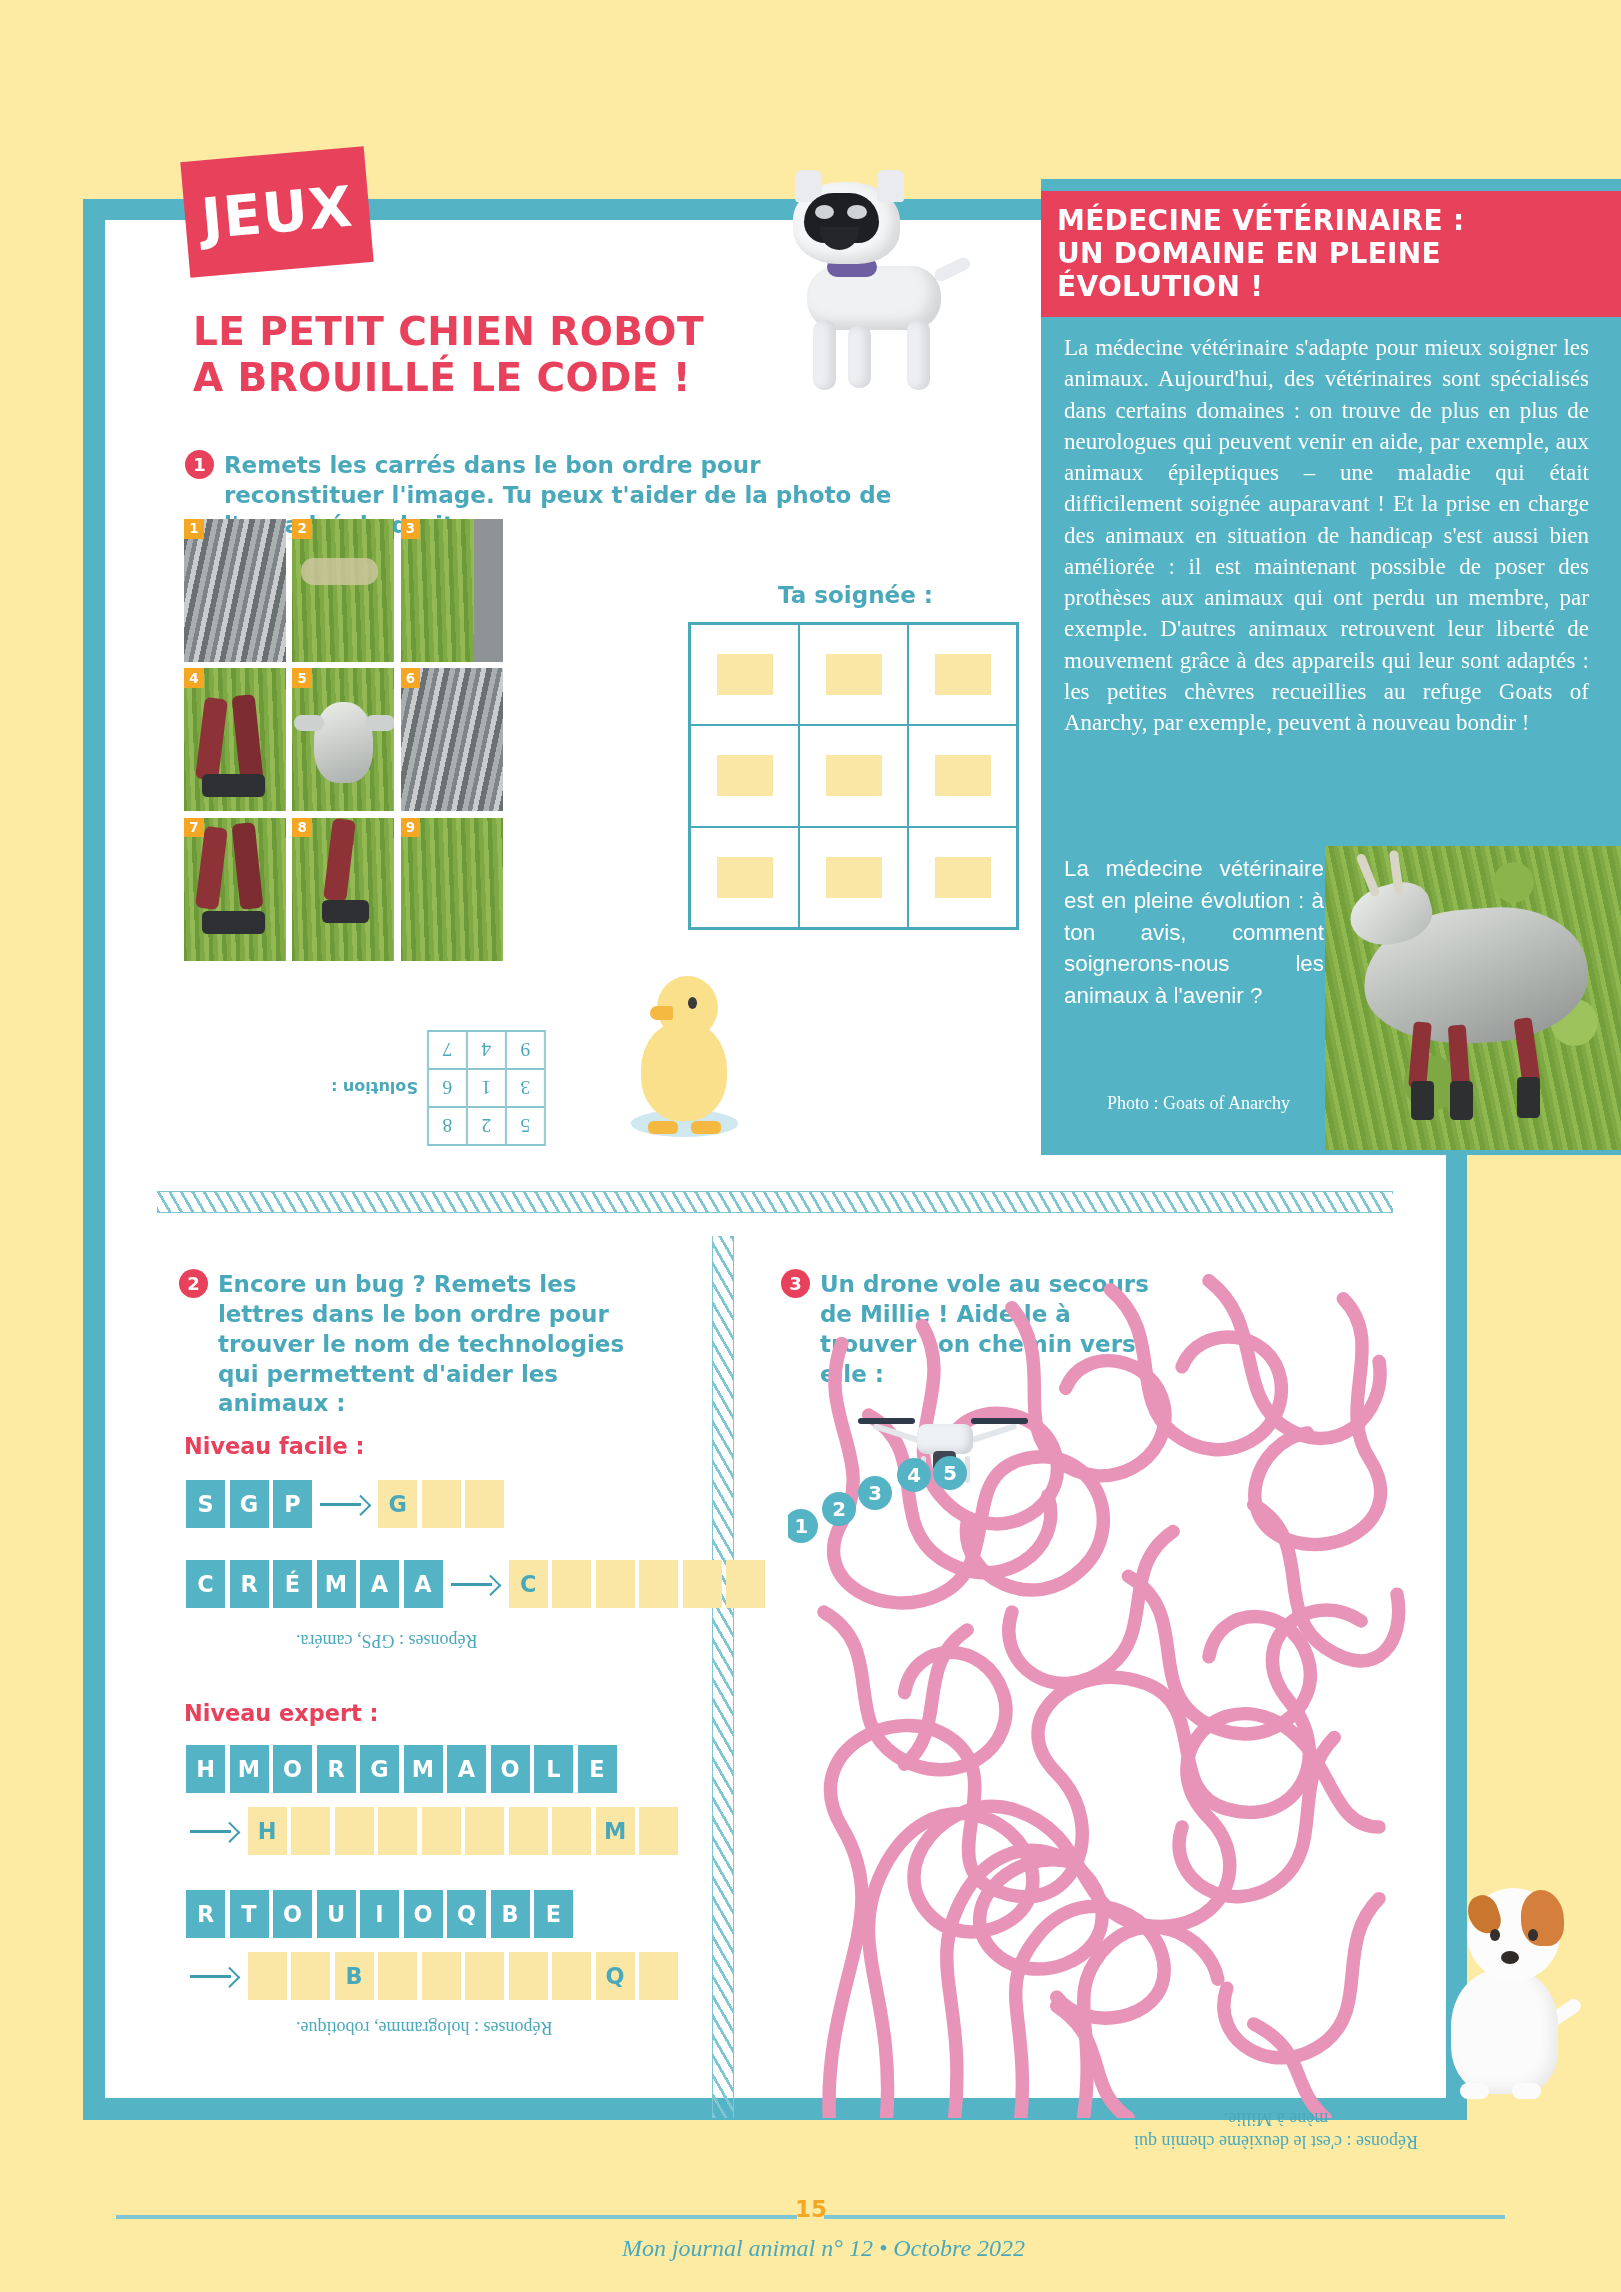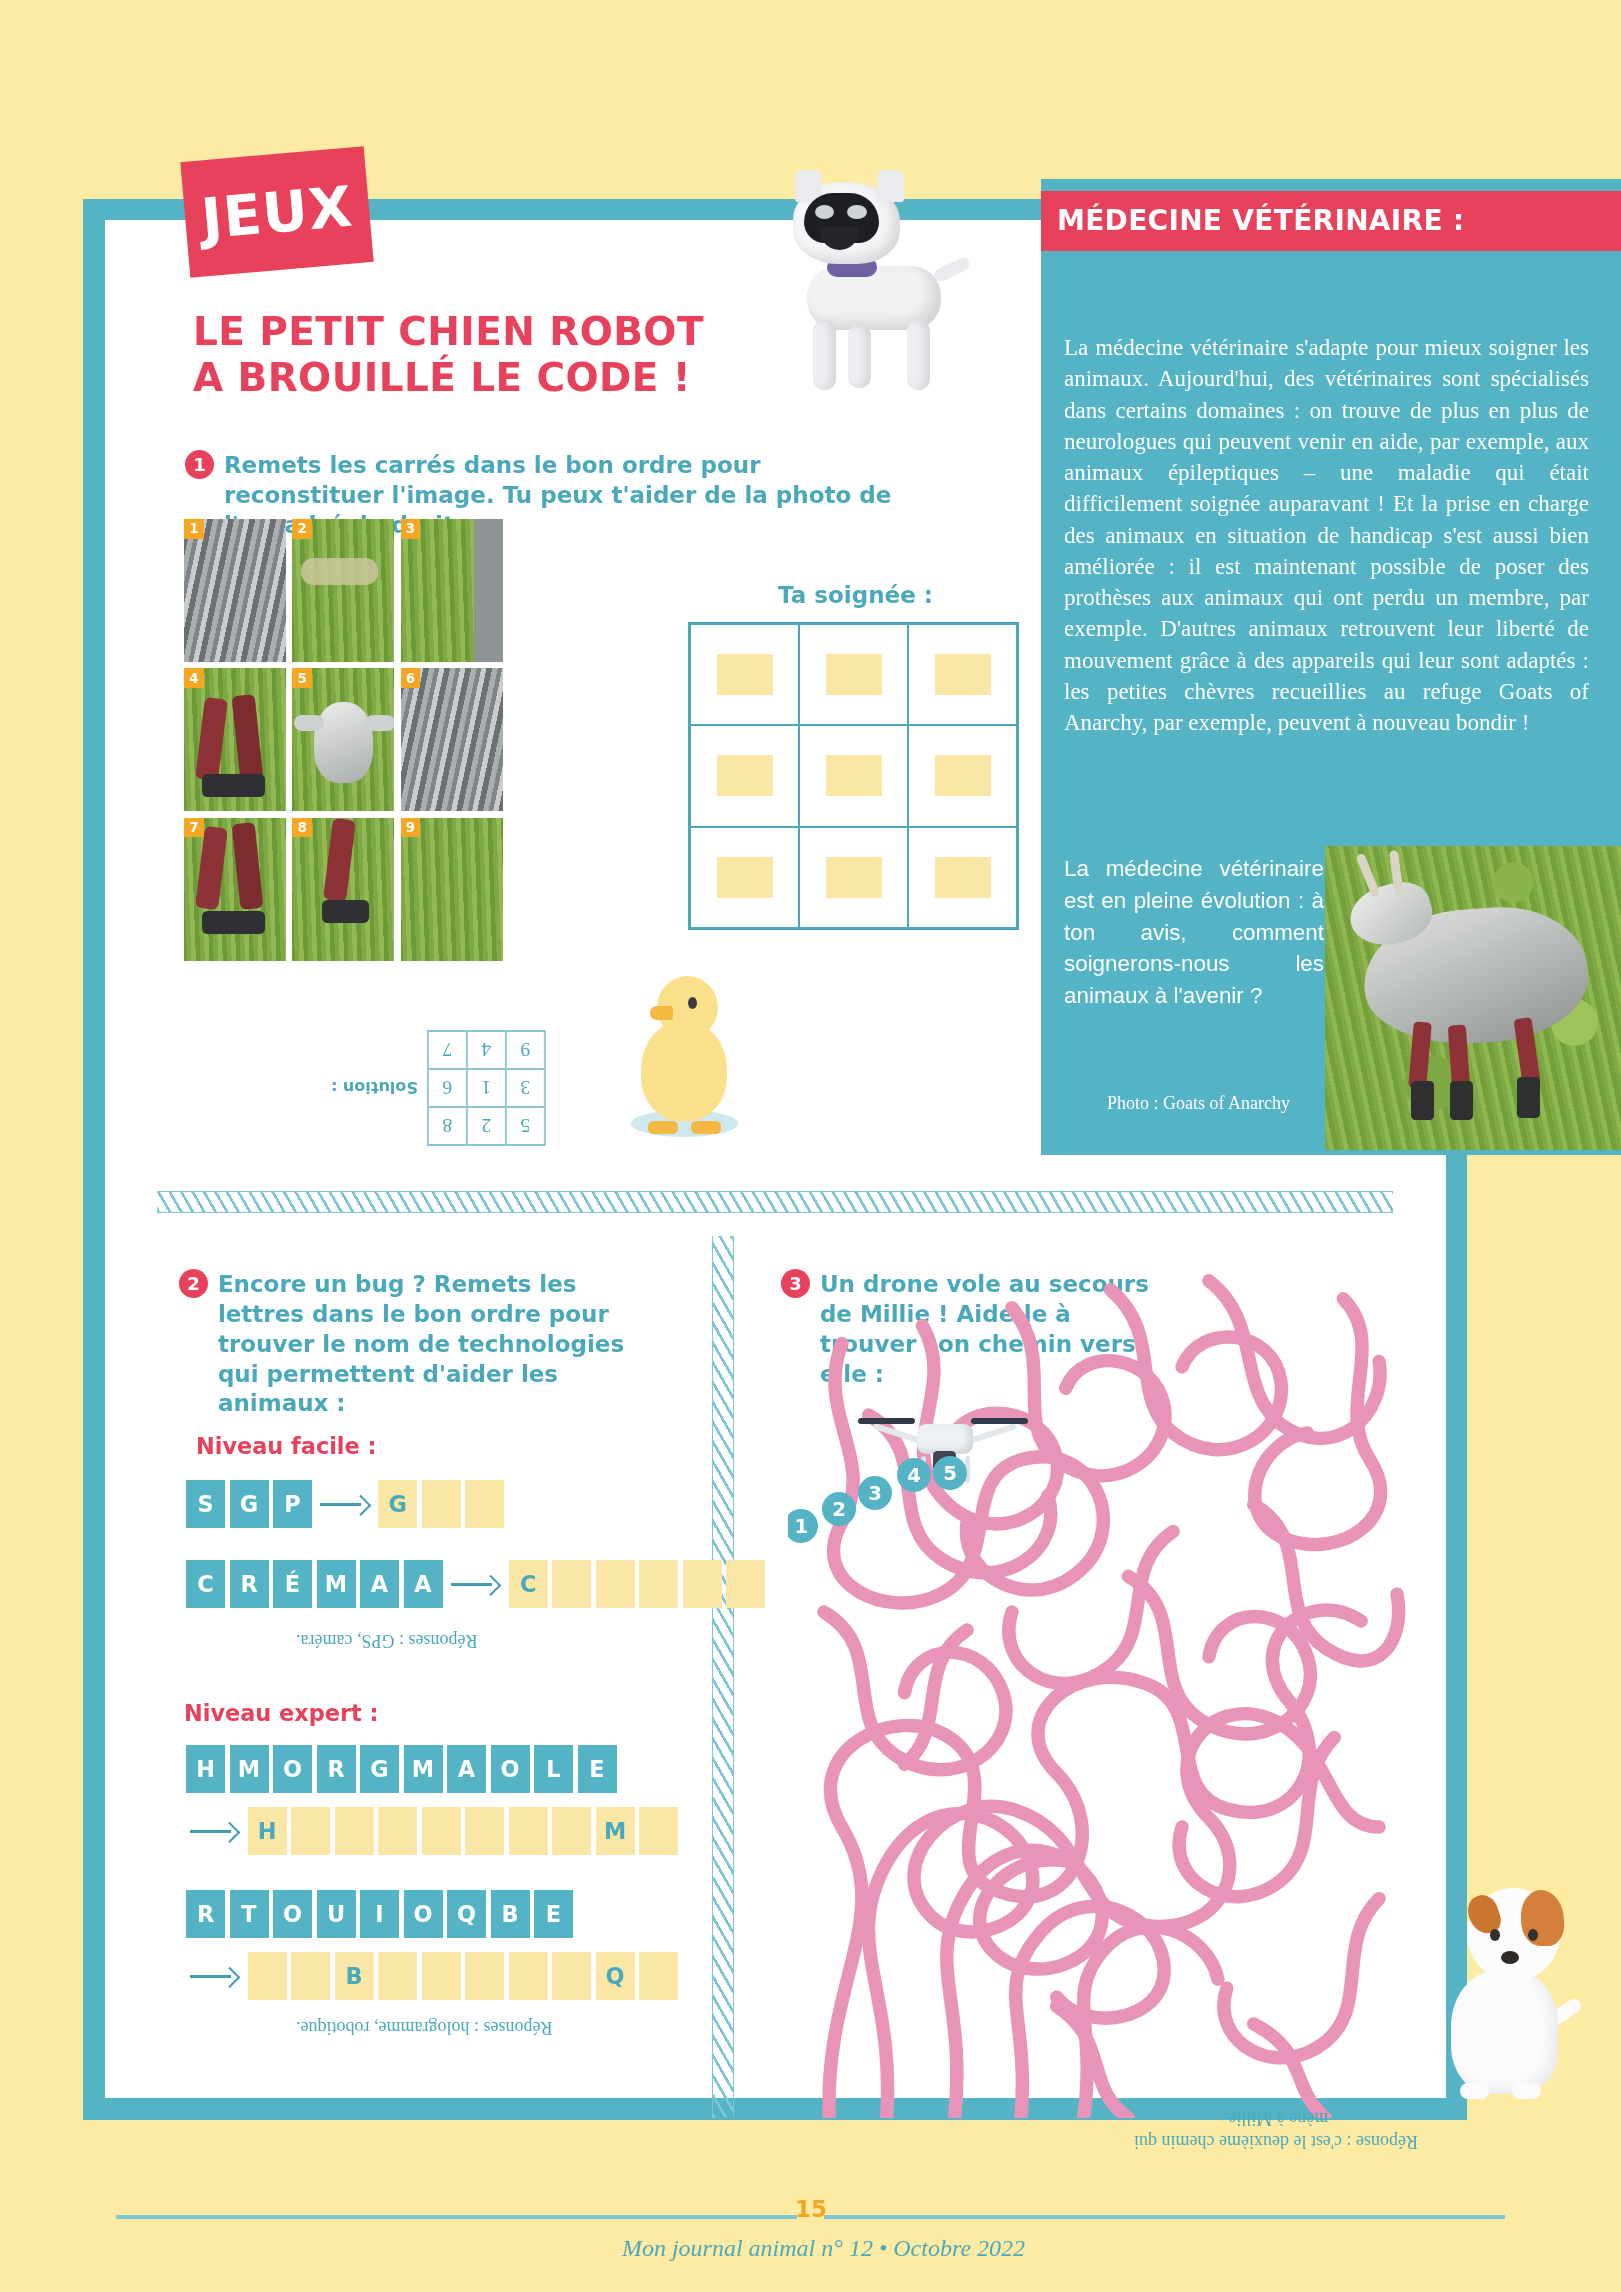--- a/index.html
+++ b/index.html
@@ -195,21 +195,21 @@
     position:absolute;left:712px;top:1236px;width:19.7px;height:882px;
     background:repeating-linear-gradient(60deg,#7fc6d4 0 2.7px,transparent 2.7px 9.9px);
     border-left:1.3px solid #7fc6d4;border-right:1.3px solid #7fc6d4;
   }
 
   
   .level-label{
     position:absolute;font-family:"DejaVu Sans",sans-serif;font-weight:bold;
     font-size:22.4px;color:#e8415b;
   }
-  #lvl-facile{left:184px;top:1433px;margin-left:12px;}
+  #lvl-facile{left:184px;top:1433px;}
   #lvl-expert{left:184px;top:1700px;}
   .tilerow{position:absolute;display:flex;align-items:center;}
   .tile{
     width:39px;height:48px;margin-right:4.5px;display:flex;align-items:center;justify-content:center;
     font-family:"DejaVu Sans",sans-serif;font-weight:bold;font-size:22.4px;
   }
   .tile.blue{background:#54b3c4;color:#ffffff;}
   .tile.yellow{background:#fbe7a5;color:#4aa8bb;}
   .arrow{
     display:inline-block;width:50px;height:19.7px;position:relative;margin:0 8px 0 3.6px;
@@ -272,20 +272,21 @@
 <div class="page">
 
 
   <div class="teal-frame"></div>
   <div class="white-card"></div>
 
   <div class="article-panel"></div>
   <div class="article-head">
     <h2>
       <span>MÉDECINE VÉTÉRINAIRE :</span><br>
+      <span>UN DOMAINE EN PLEINE ÉVOLUTION !</span>
     </h2>
   </div>
   <div class="article-body">
     <p>La médecine vétérinaire s'adapte pour mieux soigner les animaux. Aujourd'hui, des vétérinaires sont spécialisés dans certains domaines : on trouve de plus en plus de neurologues qui peuvent venir en aide, par exemple, aux animaux épileptiques – une maladie qui était difficilement soignée auparavant ! Et la prise en charge des animaux en situation de handicap s'est aussi bien améliorée : il est maintenant possible de poser des prothèses aux animaux qui ont perdu un membre, par exemple. D'autres animaux retrouvent leur liberté de mouvement grâce à des appareils qui leur sont adaptés : les petites chèvres recueillies au refuge Goats of Anarchy, par exemple, peuvent à nouveau bondir !</p>
   </div>
   <div class="article-tail">La médecine vétérinaire est en pleine évolution : à ton avis, comment soignerons-nous les animaux à l'avenir ?</div>
 
   <div class="goat-photo">
     <div class="grass"></div>
     <div class="goat-body"></div>

